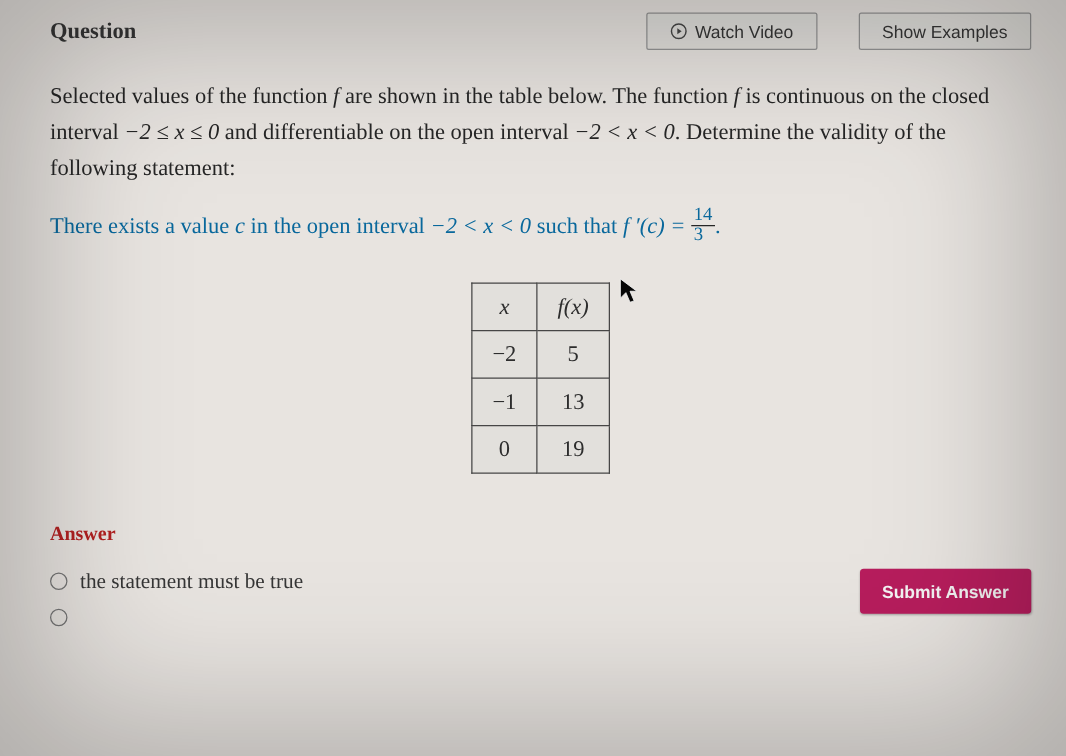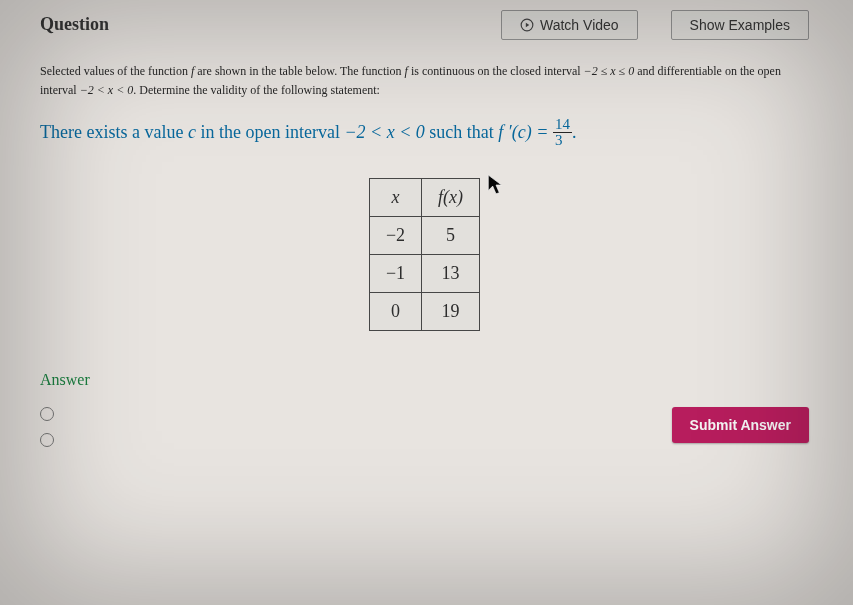--- a/index.html
+++ b/index.html
@@ -7,21 +7,21 @@
     font-family: Georgia, "Times New Roman", serif;
     background: #e8e4e0;
     width: 853px;
     height: 605px;
     overflow: hidden;
     color: #2a2a2a;
     position: relative;
     filter: contrast(0.95) brightness(0.98);
   }
   .page {
-    padding: 10px 44px 20px 40px;
+    padding: 10px 28px 20px 40px;
   }
   .top-row {
     display: flex;
     justify-content: space-between;
     align-items: flex-start;
     margin-bottom: 22px;
   }
   .q-label {
     font-weight: bold;
     font-size: 18px;
@@ -40,21 +40,21 @@
     color: #333;
     font-family: Arial, sans-serif;
     border-radius: 2px;
     display: flex;
     align-items: center;
     gap: 6px;
     cursor: pointer;
   }
   .play-icon svg { width: 14px; height: 14px; display:block; }
   .prompt {
-    font-size: 12px;
+    font-size: 18px;
     line-height: 1.6;
     color: #222;
     margin-bottom: 18px;
   }
   .math-i { font-style: italic; font-family: Georgia, serif; }
   .statement {
     font-size: 18px;
     line-height: 1.6;
     color: #0369a1;
     margin-bottom: 28px;
@@ -89,23 +89,23 @@
   }
   table.val th { font-weight: normal; font-style: italic; }
   .cursor-arrow {
     position: absolute;
     left: calc(50% + 62px);
     top: -4px;
     pointer-events: none;
   }
   .cursor-arrow svg { width: 18px; height: 22px; }
   .answer-label {
-    font-weight: normal;
+    font-weight: bold;
     font-size: 16px;
-    color: #15803d;
+    color: #b91c1c;
     margin-bottom: 18px;
   }
   .answer-area {
     display: flex;
     justify-content: space-between;
     align-items: flex-start;
   }
   .options { display: flex; flex-direction: column; gap: 12px; }
   .opt {
     display: flex;
@@ -198,20 +198,21 @@
         </svg>
     </div>
   </div>
 
   <div class="answer-label">Answer</div>
 
   <div class="answer-area">
     <div class="options">
       <label class="opt">
         <span class="radio"></span>
+        <span>the statement must be true</span>
       </label>
       <label class="opt">
         <span class="radio"></span>
       </label>
     </div>
     <button class="submit-btn">Submit Answer</button>
   </div>
 
 </div>
 

